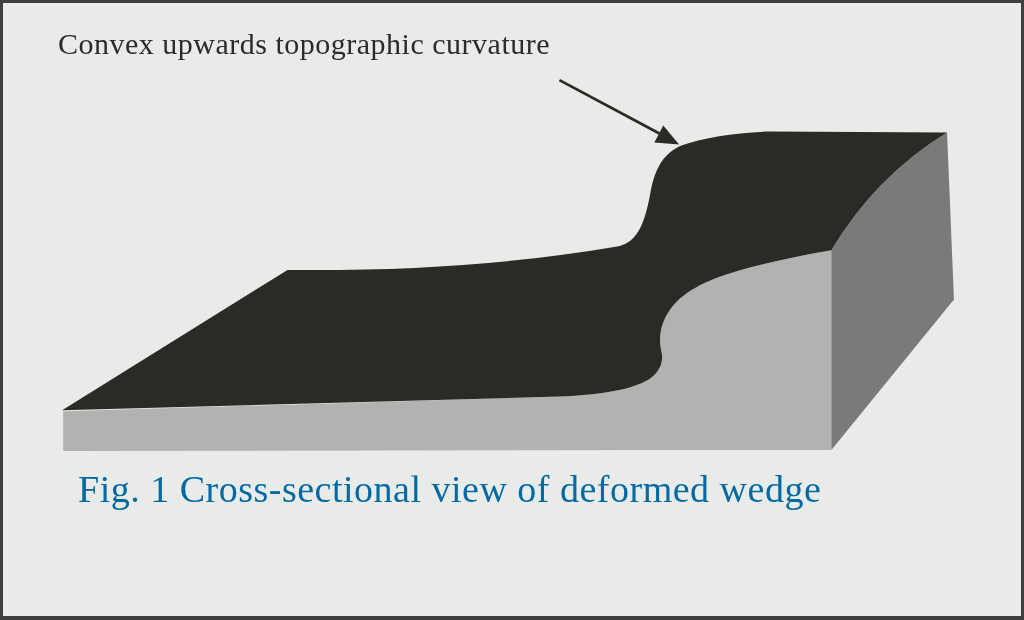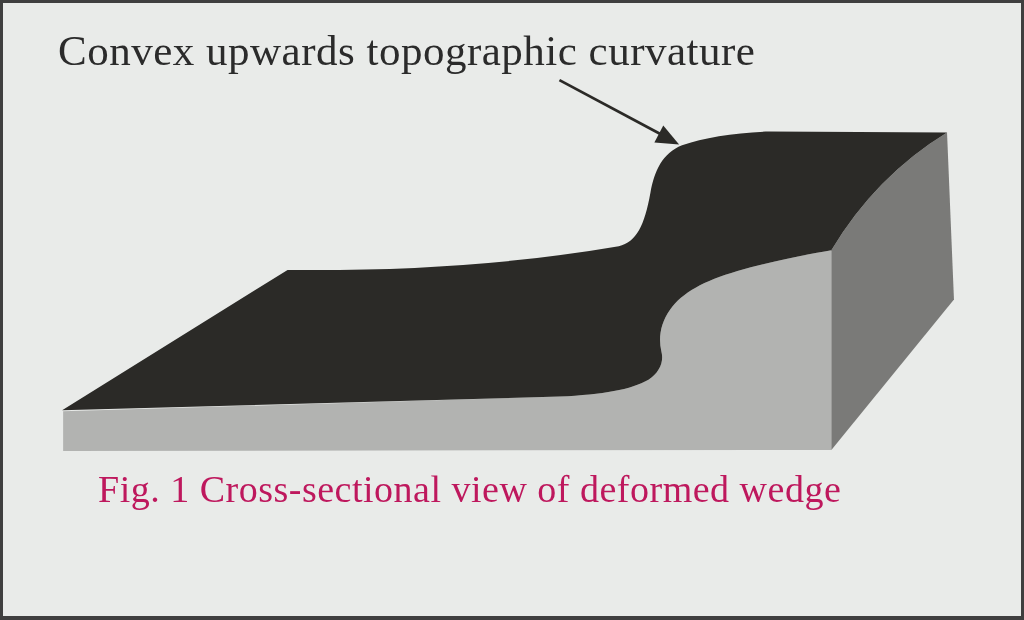--- a/index.html
+++ b/index.html
@@ -23,36 +23,35 @@
     left: 0;
     top: 0;
     width: 100%;
     height: 100%;
     display: block;
   }
   .annotation {
     position: absolute;
     left: 55px;
     top: 26px;
-    font-size: 43px;
+    font-size: 30px;
     line-height: 1;
     color: #2b2b2b;
     white-space: nowrap;
     letter-spacing: 0.5px;
   }
   .caption {
     position: absolute;
     left: 75px;
     top: 467px;
     font-size: 38px;
     line-height: 1;
-    color: #be185d;
+    color: #0369a1;
     white-space: nowrap;
     letter-spacing: 0.5px;
-    margin-left: 20px;
   }
 </style>
 </head>
 <body>
 
 <div class="frame">
 
   <svg class="diagram-svg" viewBox="0 0 1024 620" xmlns="http://www.w3.org/2000/svg">
 
     <rect x="0" y="0" width="1024" height="620" fill="#e9ebe9"></rect>

